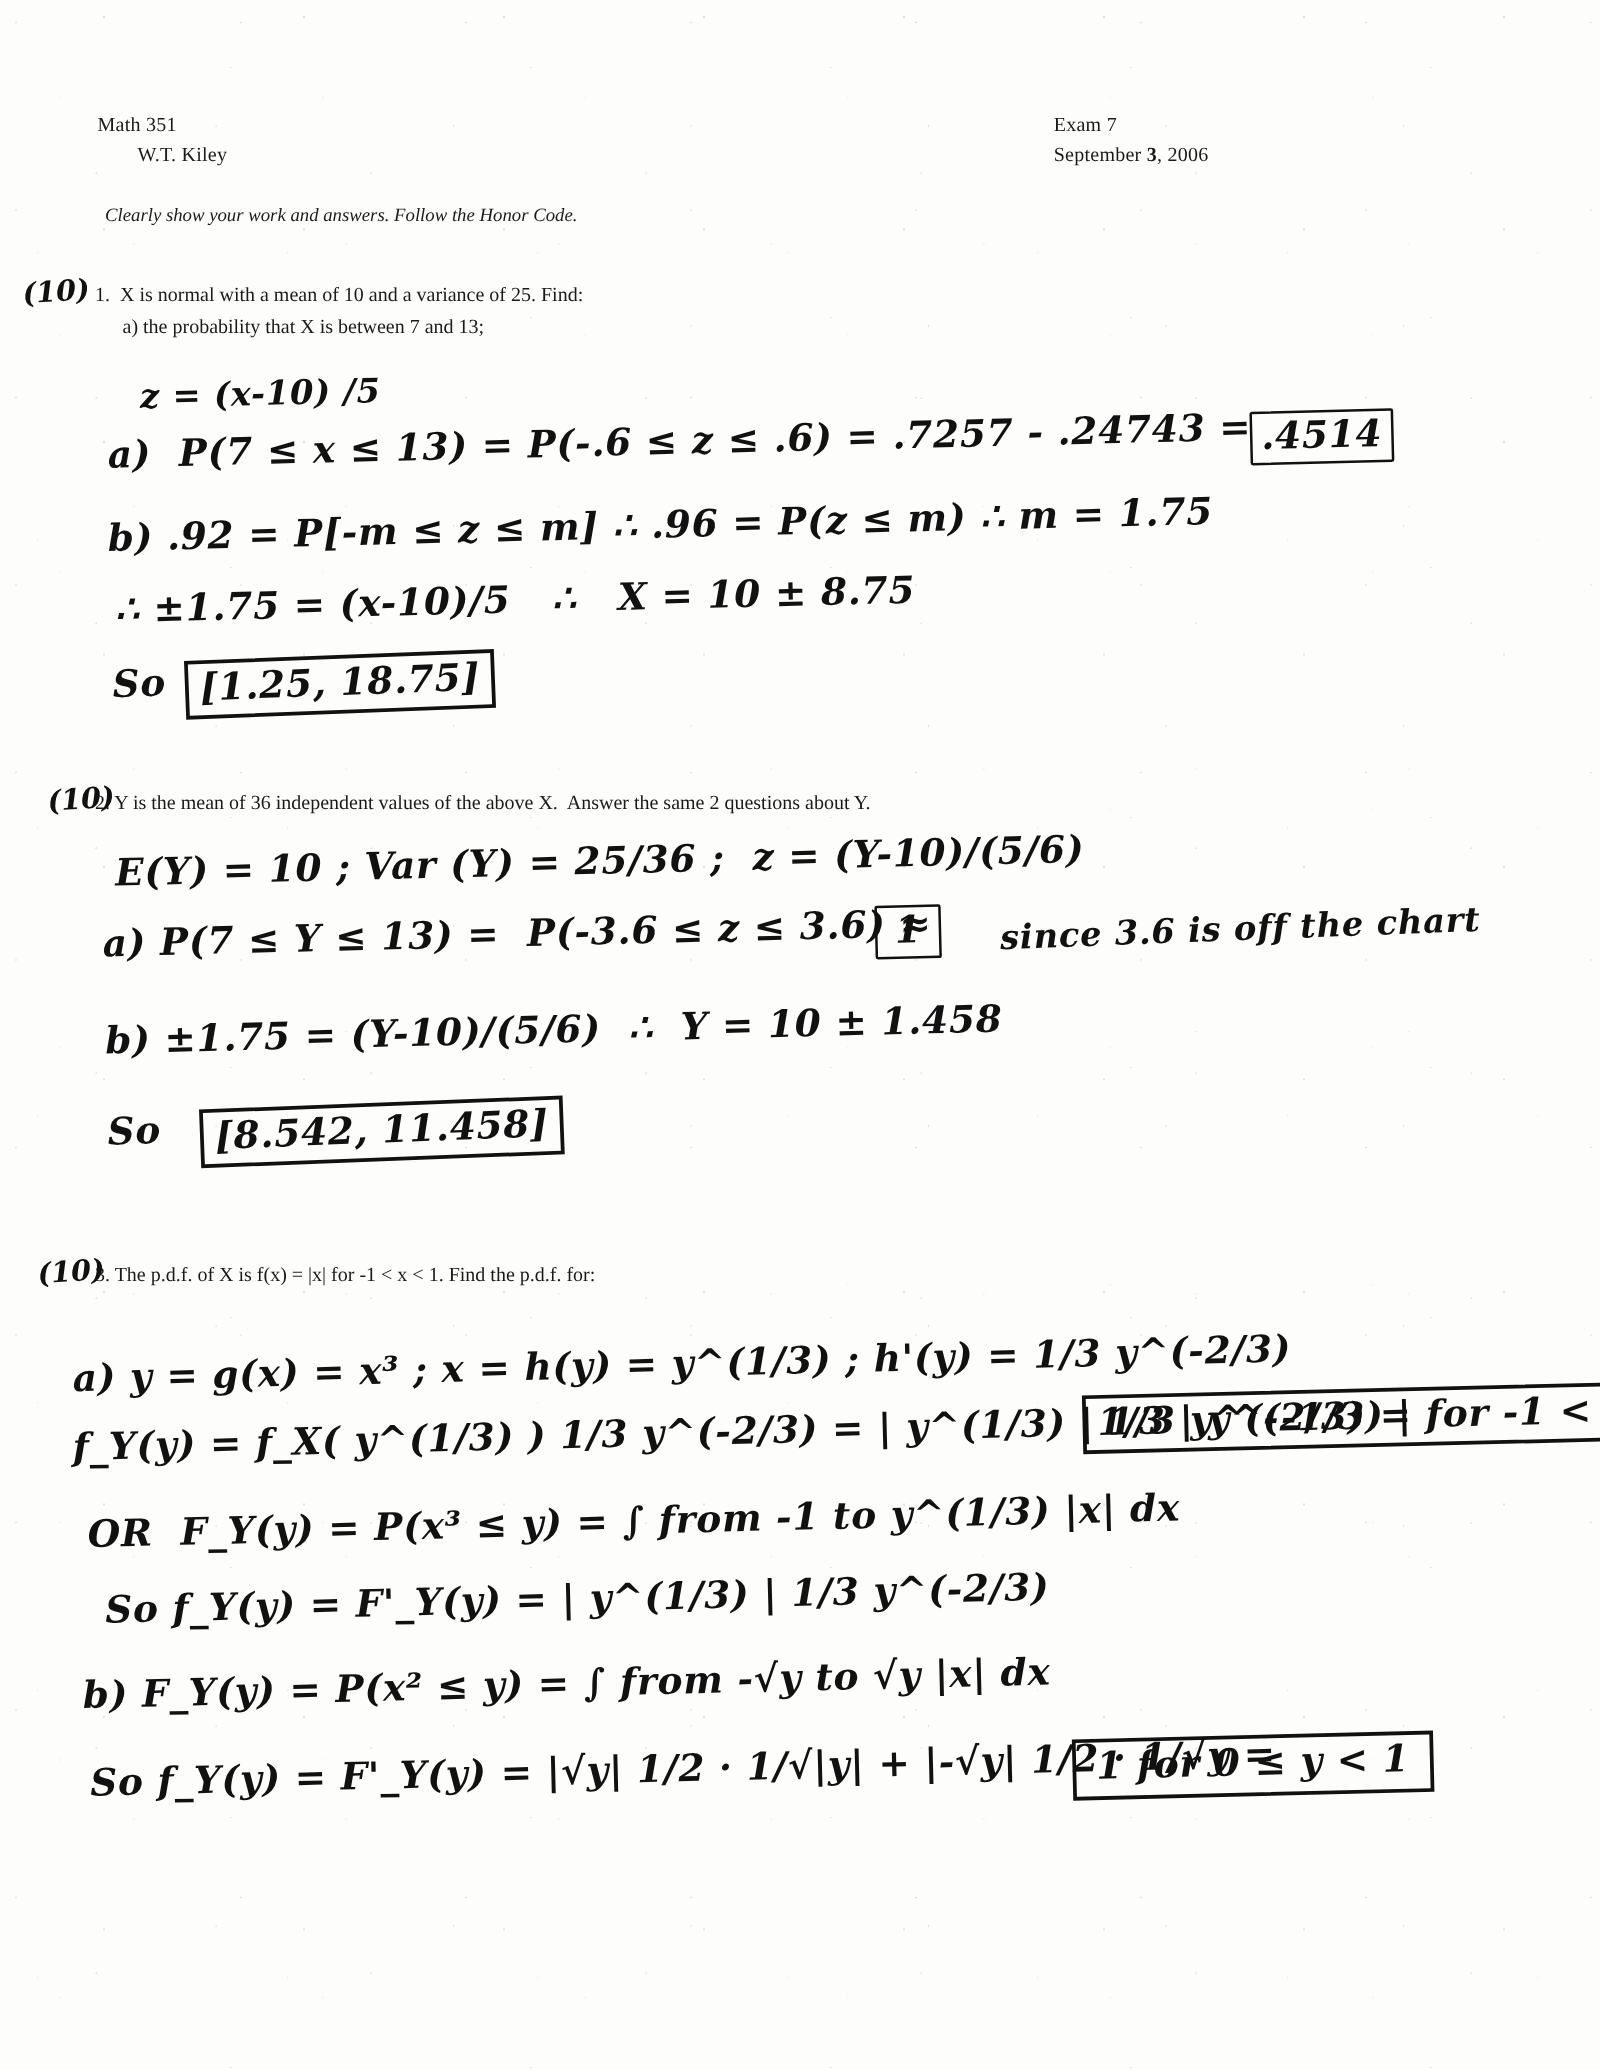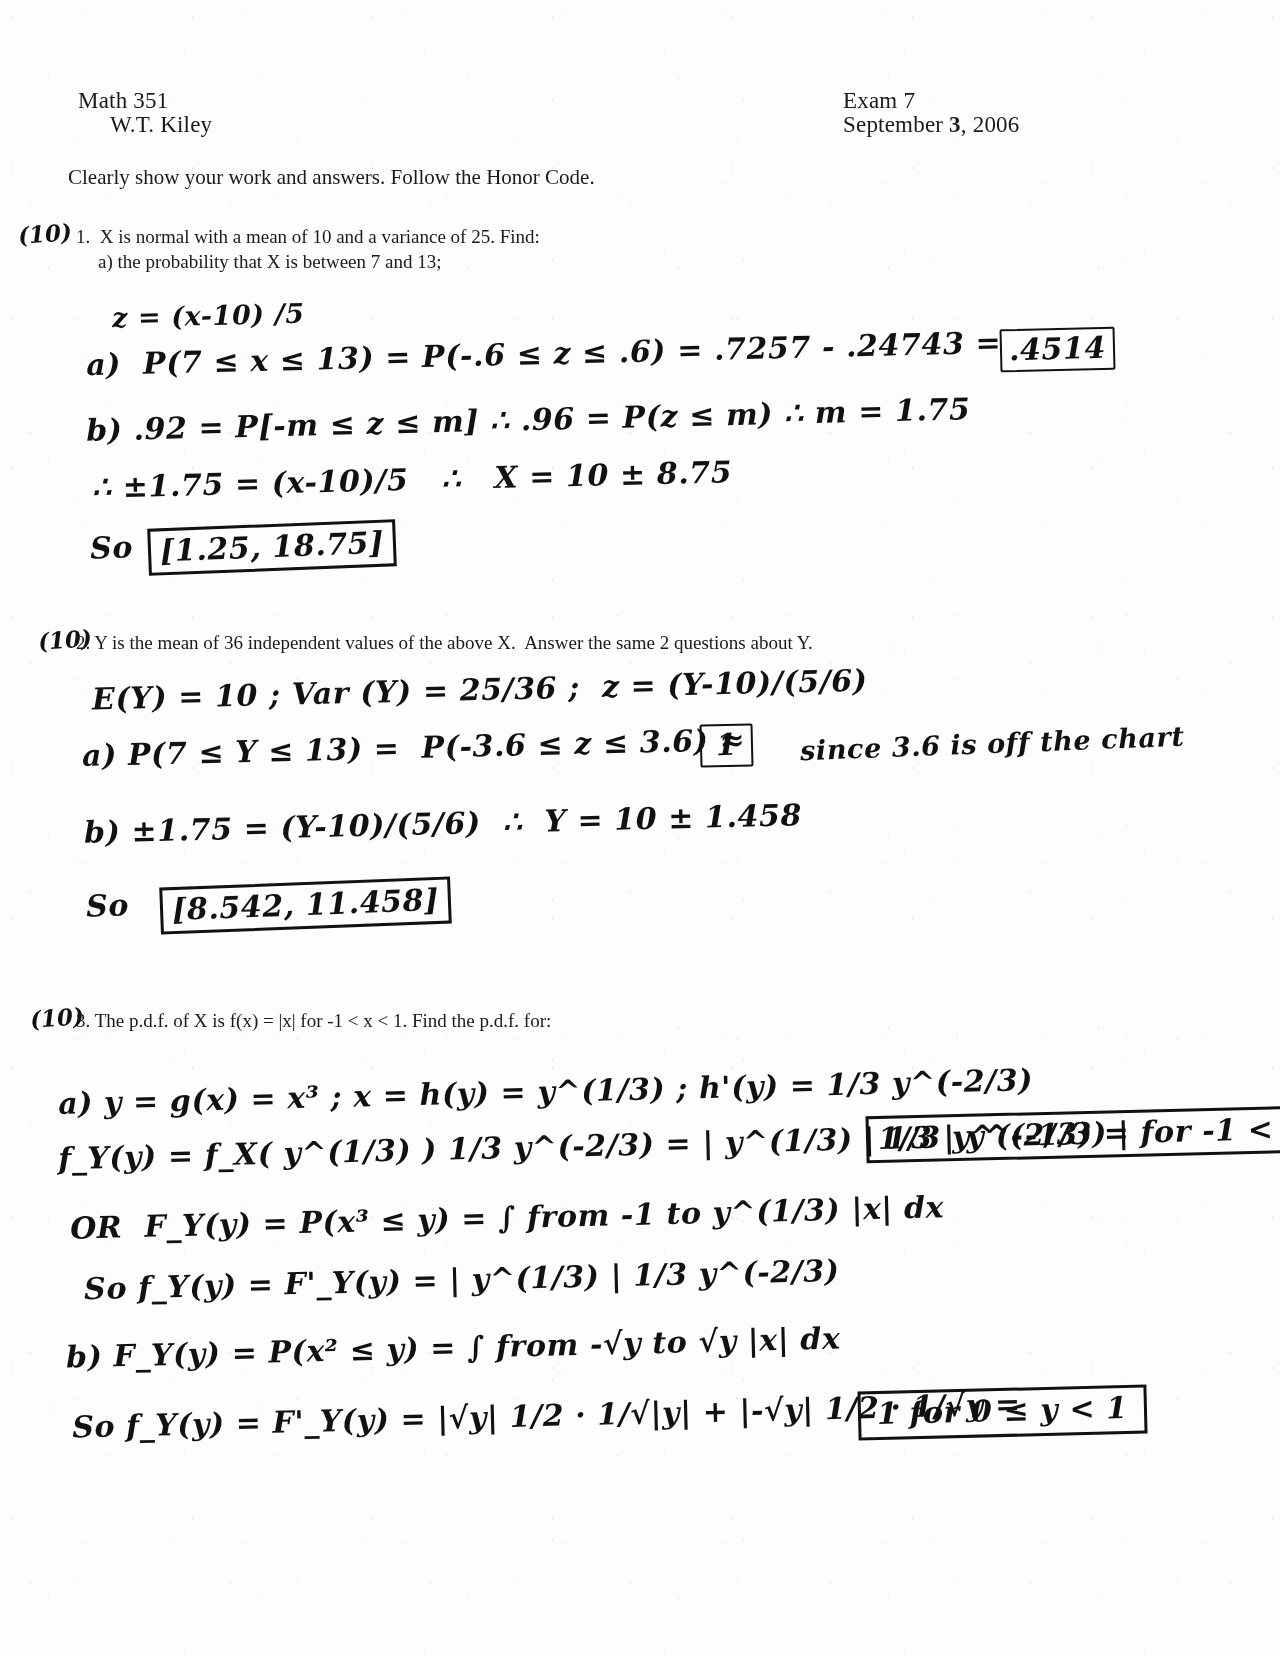--- a/index.html
+++ b/index.html
@@ -34,40 +34,41 @@
       radial-gradient(circle at 91% 63%, #c5c5c5 0.6px, transparent 0.8px),
       radial-gradient(circle at 35% 77%, #cccccc 0.6px, transparent 0.8px),
       radial-gradient(circle at 63% 93%, #d6d6d6 0.6px, transparent 0.8px),
       radial-gradient(circle at 15% 88%, #c8c8c8 0.6px, transparent 0.8px);
     background-size: 180px 150px, 210px 190px, 160px 170px, 240px 200px, 190px 160px, 220px 180px, 170px 210px, 200px 230px;
   }
 
   
   .hdr {
     position: absolute;
-    font-size: 23px;
+    font-size: 16px;
     letter-spacing: .2px;
     line-height: 26px;
     white-space: pre;
   }
   #hdr-course { left: 78px;  top: 88px; }
   #hdr-author { left: 78px;  top: 112px; margin-left: 32px; }
   #hdr-exam   { left: 843px; top: 88px; }
   #hdr-date   { left: 843px; top: 112px; }
   #hdr-date .bold { font-weight: bold; }
 
   .instructions {
     position: absolute;
-    left: 68px;
+    left: 84px;
     top: 165px;
-    font-size: 21px;
+    font-size: 15px;
+    font-style: italic;
   }
 
   
-  .qblock { position: absolute; font-size: 19px; line-height: 25px; }
+  .qblock { position: absolute; font-size: 16px; line-height: 25px; }
   .qline { white-space: pre; }
 
   #q1 { left: 76px; top: 224px; }
   #q2 { left: 76px; top: 630px; }
   #q3 { left: 76px; top: 1008px; }
 
   
   .pts {
     position: absolute;
     font-family: "DejaVu Serif", serif;

